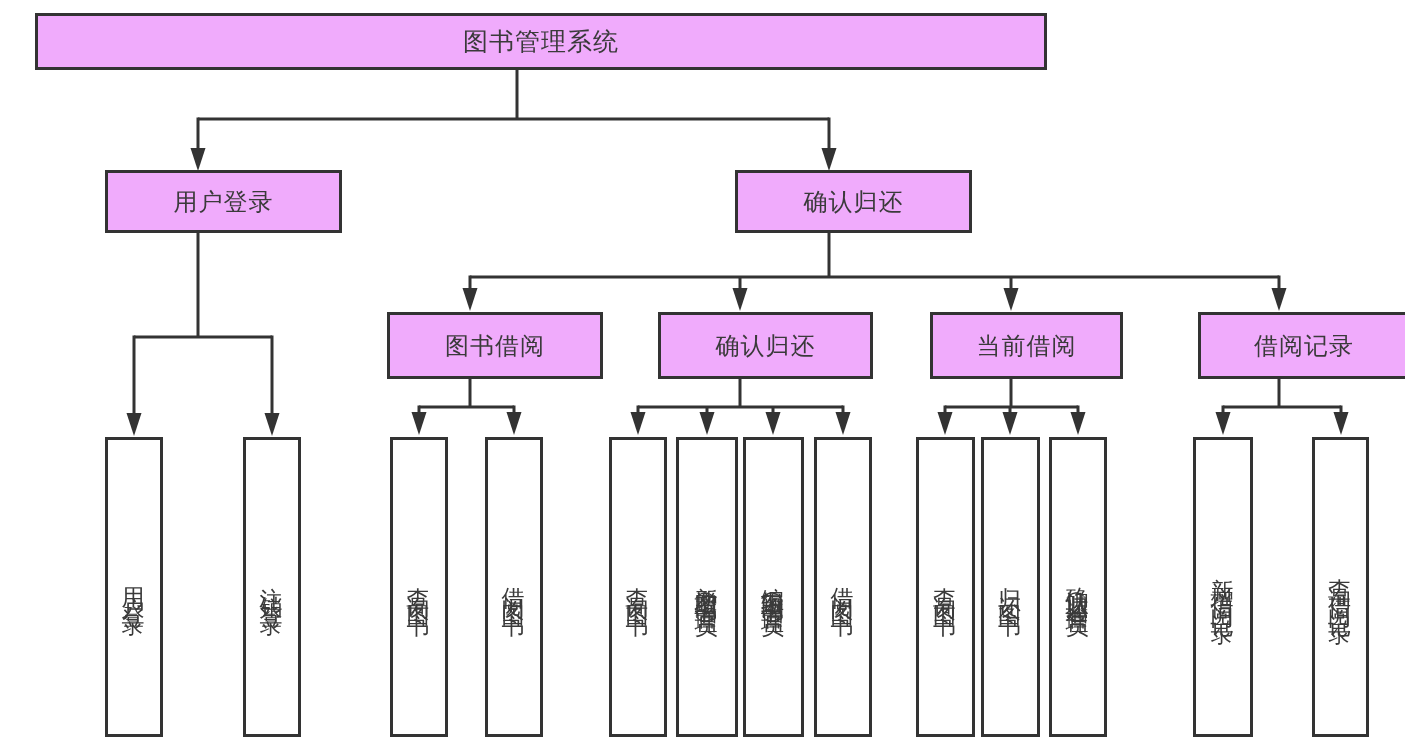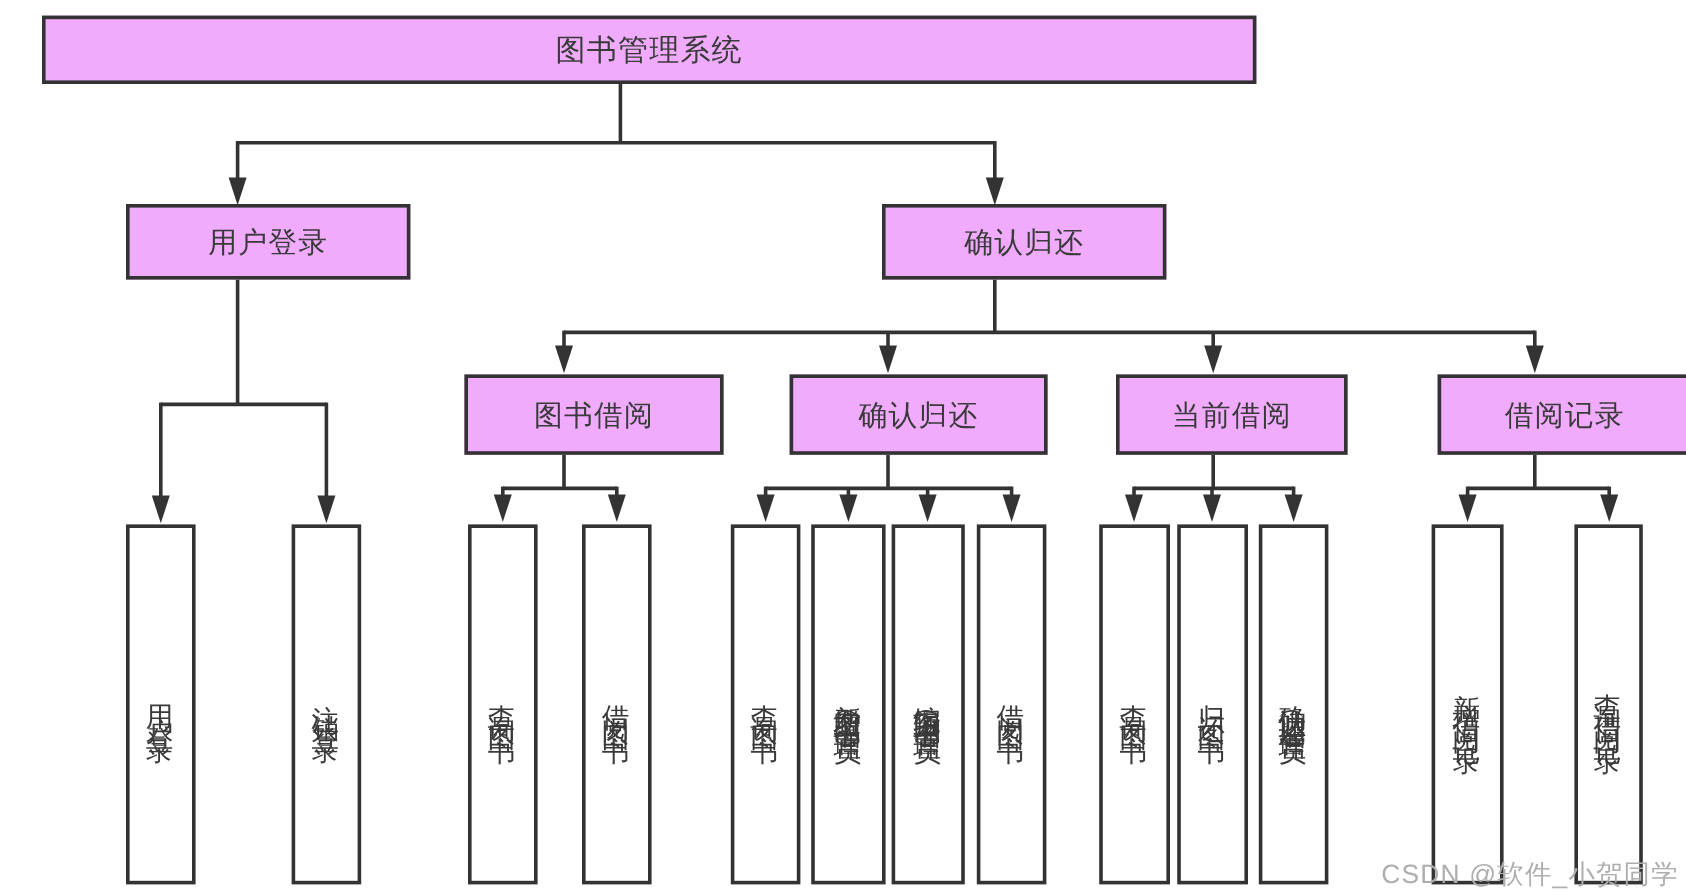--- a/index.html
+++ b/index.html
@@ -184,15 +184,14 @@
     <span class="vtext">确认归还（管理员）</span>
   </div>
 
   <div class="leaf" style="left:1193px;width:60px;">
     <span class="vtext">新增借阅记录</span>
   </div>
   <div class="leaf" style="left:1312px;width:57px;">
     <span class="vtext">查询借阅记录</span>
   </div>
 
-  <div id="watermark">CSDN @软件_小贺同学</div>
 
 </div>
 
 </body></html>

